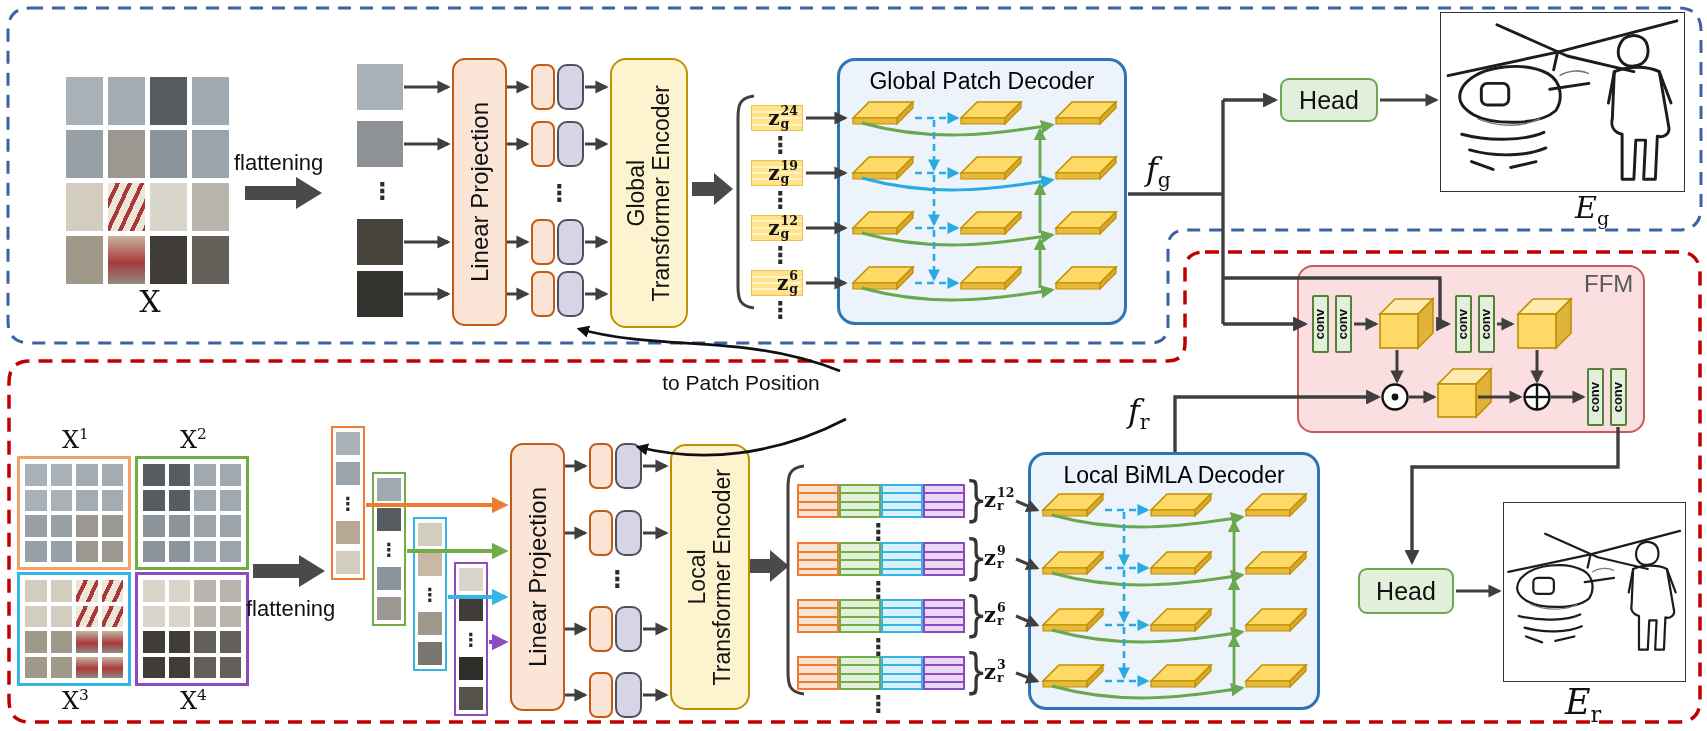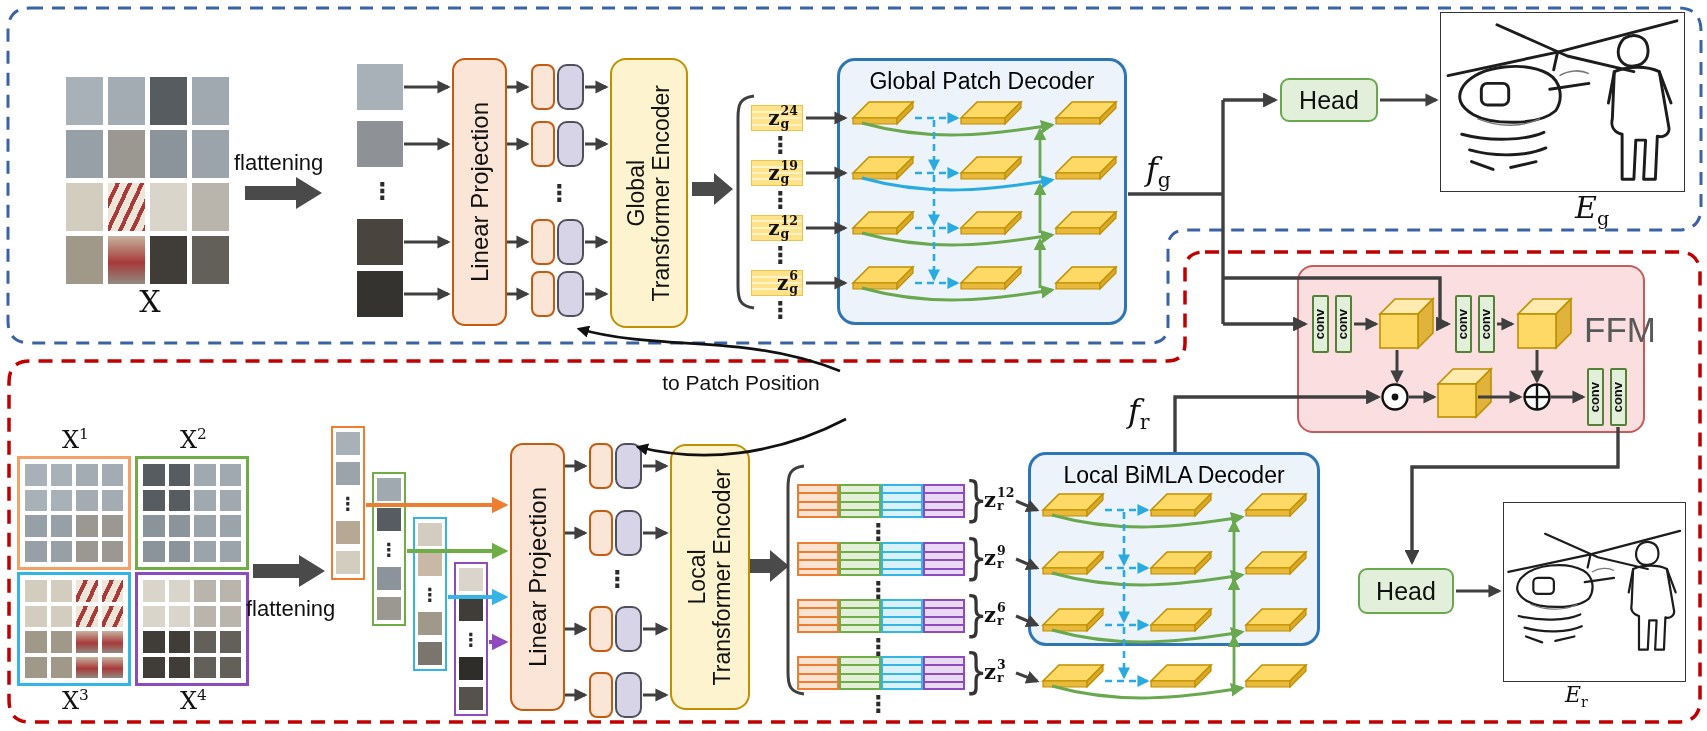--- a/index.html
+++ b/index.html
@@ -209,36 +209,36 @@
     <div>to Patch Position</div>
   </div>
 
   <div class="box enc under" style="left:670px;top:444px;width:80px;height:266px;">
     <span class="vtext" style="font-size:23px;">
       <span>Local</span>
       <span>Transformer Encoder</span>
     </span>
   </div>
 
-  <div class="box dec under" style="left:1028px;top:452px;width:292px;height:194px;">
+  <div class="box dec under" style="left:1028px;top:452px;width:292px;height:258px;">
     <span class="dtitle">Local BiMLA Decoder</span>
   </div>
 
   <div class="mathlab under" style="left:1128px;top:392px;font-size:32px;"><i>f</i><sub>r</sub></div>
 
   <div class="box ffmbox under" style="left:1297px;top:265px;width:348px;height:168px;"></div>
-  <div class="abs under" style="left:1584px;top:270px;font-size:35px;color:#595959;margin-top:40px;">FFM</div>
+  <div class="abs under" style="left:1584px;top:270px;font-size:24px;color:#595959;">FFM</div>
 
   <div class="box headbox under" style="left:1358px;top:568px;width:96px;height:46px;">Head</div>
   <div class="edgeimg under" style="left:1503px;top:502px;width:183px;height:180px;">
     <svg width="179" height="176">
         <use href="#edge-sketch" width="179" height="176"></use>
       </svg>
   </div>
-  <div class="mathlab under" style="left:1565px;top:682px;font-size:22px;text-align:right;"><i>E</i><sub>r</sub></div>
+  <div class="mathlab under" style="left:1565px;top:682px;font-size:35px;text-align:right;"><i>E</i><sub>r</sub></div>
 
   <svg id="overlay" width="1707" height="731" viewBox="0 0 1707 731">
     <defs>
       <marker id="arr-dark" viewBox="0 0 10 10" refX="8" refY="5" markerWidth="4.4" markerHeight="4.4" orient="auto">
           <path d="M0,0 L10,5 L0,10 z" fill="#3f3f3f"></path>
         </marker>
       <marker id="arr-cyan" viewBox="0 0 10 10" refX="8" refY="5" markerWidth="4.6" markerHeight="4.6" orient="auto">
           <path d="M0,0 L10,5 L0,10 z" fill="#29abe2"></path>
         </marker>
       <marker id="arr-green" viewBox="0 0 10 10" refX="8" refY="5" markerWidth="4.6" markerHeight="4.6" orient="auto">

